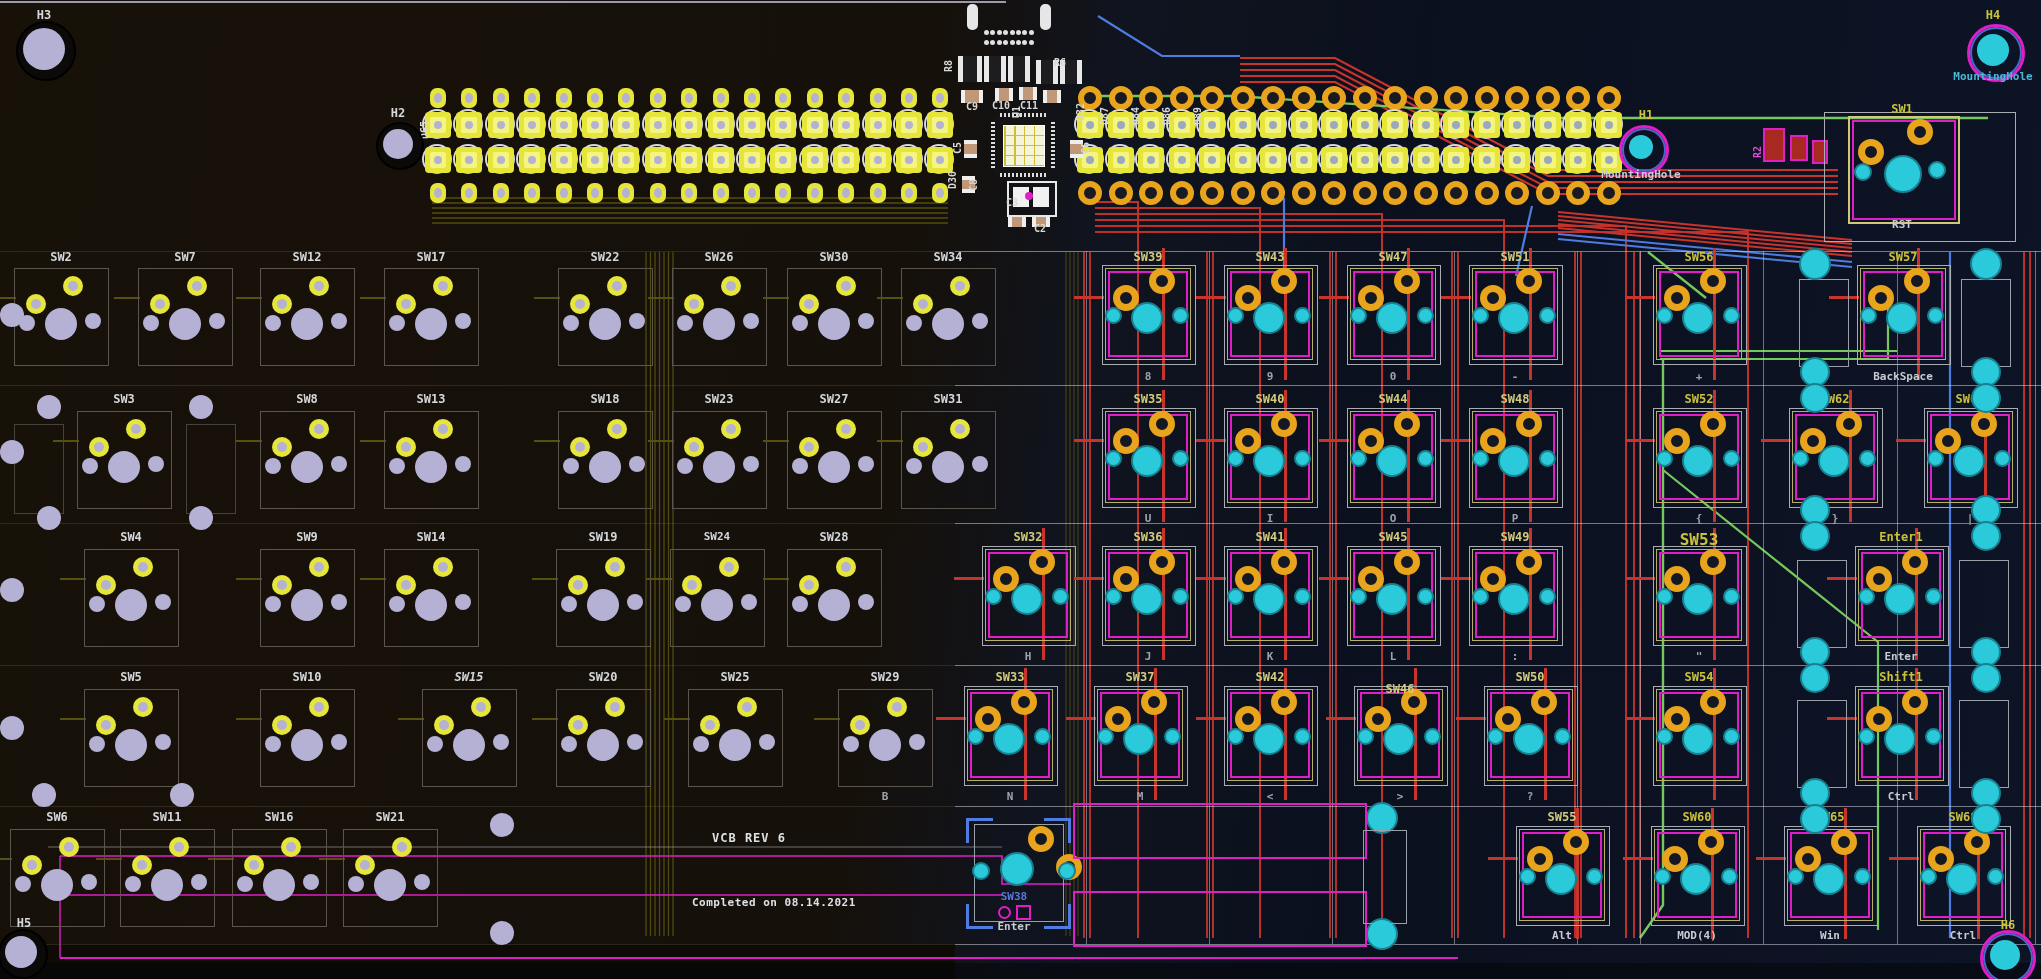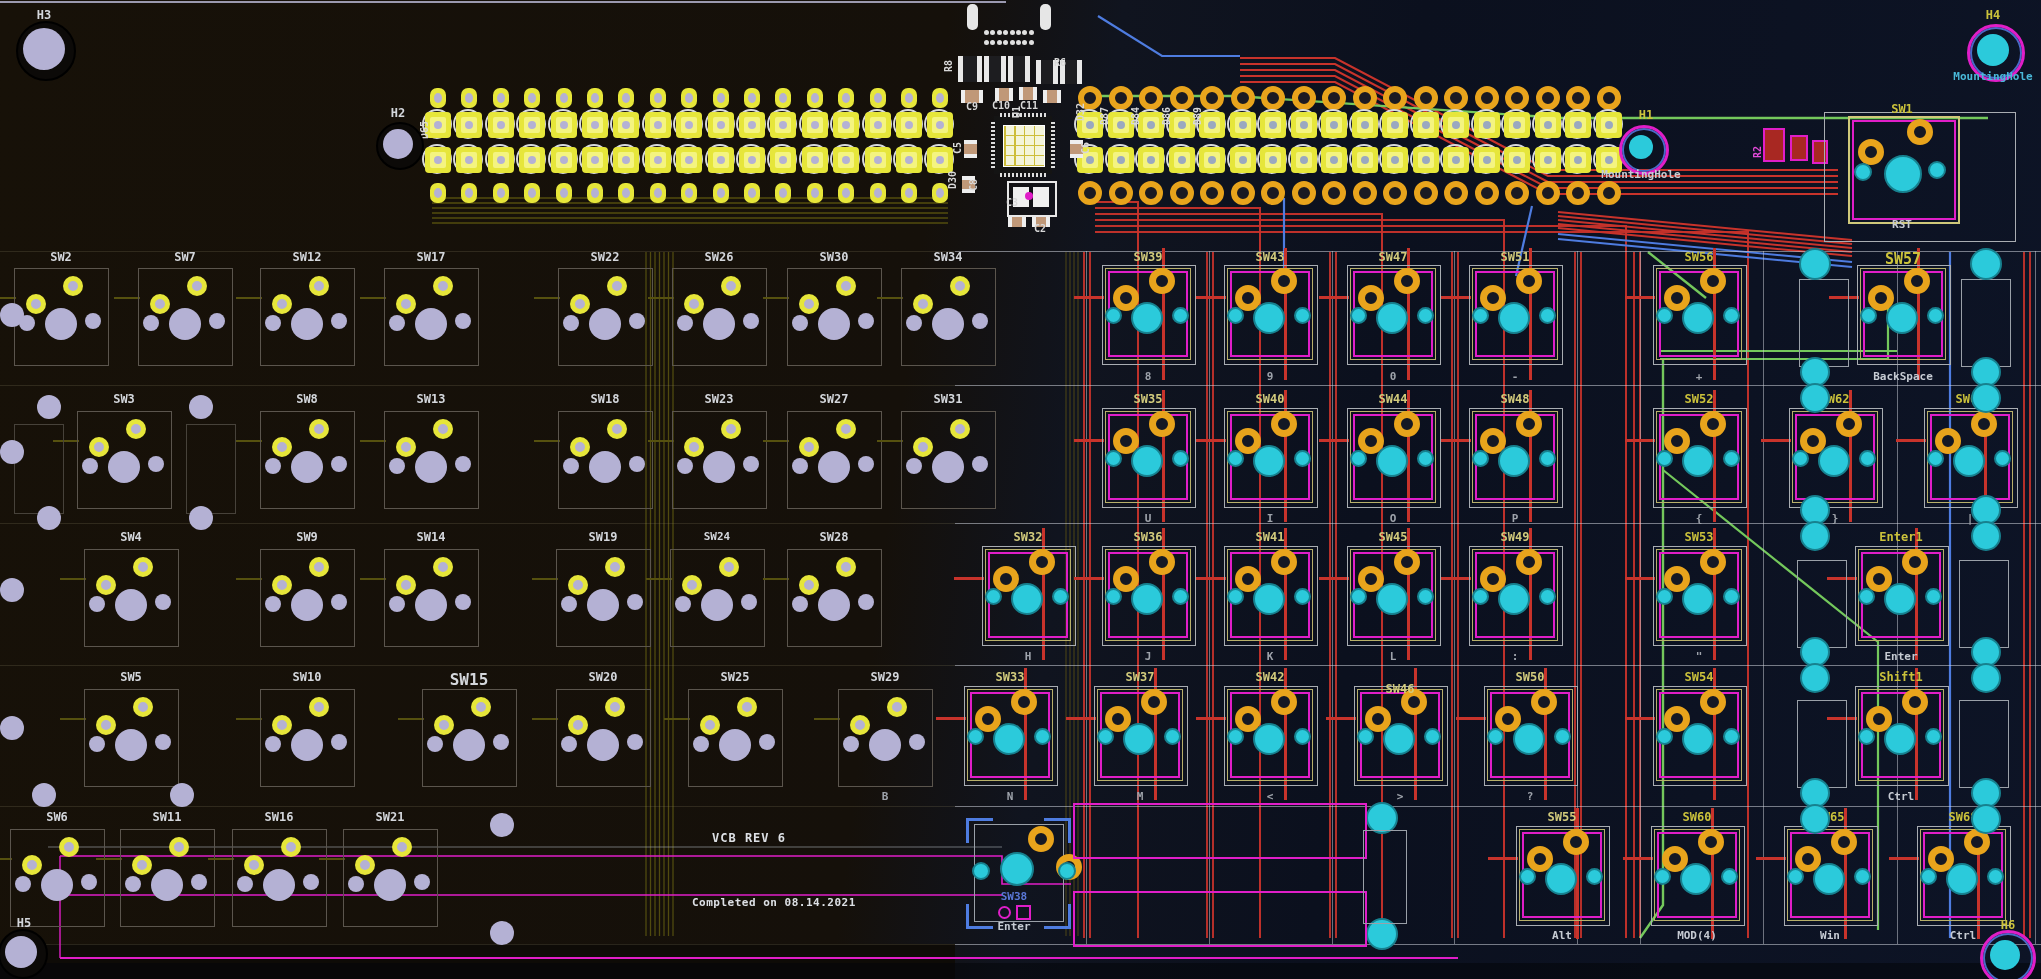--- a/index.html
+++ b/index.html
@@ -870,21 +870,21 @@
     <div class="abs" style="left: 1799px; top: 279px; width: 48px; height: 86px; border: 1.5px solid rgb(154, 160, 168);"></div>
     <div class="abs" style="left: 1961px; top: 279px; width: 48px; height: 86px; border: 1.5px solid rgb(154, 160, 168);"></div>
     <div class="abs" style="left: 1857px; top: 265px; width: 92px; height: 98px; border: 1.5px solid rgb(169, 173, 178);"></div>
     <div class="abs" style="left: 1860px; top: 268px; width: 86px; height: 92px; border: 1px solid rgb(184, 176, 106); box-sizing: border-box;"></div>
     <div class="abs" style="left: 1863px; top: 271px; width: 80px; height: 86px; border: 2px solid rgb(224, 30, 200); box-sizing: border-box;"></div>
     <div class="abs" style="left: 1904px; top: 268px; width: 26px; height: 26px; border: 7px solid rgb(232, 164, 28); border-radius: 50%; background: rgb(20, 24, 36); box-sizing: border-box;"></div>
     <div class="abs" style="left: 1868px; top: 285px; width: 26px; height: 26px; border: 7px solid rgb(232, 164, 28); border-radius: 50%; background: rgb(20, 24, 36); box-sizing: border-box;"></div>
     <div class="abs" style="left: 1886px; top: 302px; width: 32px; height: 32px; border: 2px solid rgb(23, 129, 143); border-radius: 50%; background: rgb(43, 202, 219); box-sizing: border-box;"></div>
     <div class="abs" style="left: 1860px; top: 307px; width: 17px; height: 17px; border: 2px solid rgb(23, 129, 143); border-radius: 50%; background: rgb(43, 202, 219); box-sizing: border-box;"></div>
     <div class="abs" style="left: 1927px; top: 307px; width: 17px; height: 17px; border: 2px solid rgb(23, 129, 143); border-radius: 50%; background: rgb(43, 202, 219); box-sizing: border-box;"></div>
-    <div class="abs mono cx" style="left: 1903px; top: 250px; font-size: 15px; color: rgb(203, 194, 59);">SW57</div>
+    <div class="abs mono cx" style="left: 1903px; top: 250px; font-size: 12px; color: rgb(203, 194, 59);">SW57</div>
     <div class="abs mono cx" style="left: 1903px; top: 370px; font-size: 11px; color: rgb(198, 203, 211);">BackSpace</div>
     <div class="abs" style="left: 53px; top: 440px; width: 26px; height: 1.5px; background: rgb(86, 81, 15);"></div>
     <div class="abs" style="left: 14px; top: 424px; width: 48px; height: 88px; border: 1.5px solid rgb(71, 66, 58);"></div>
     <div class="abs" style="left: 186px; top: 424px; width: 48px; height: 88px; border: 1.5px solid rgb(71, 66, 58);"></div>
     <div class="abs" style="left: 77px; top: 411px; width: 93px; height: 96px; border: 1.5px solid rgb(91, 85, 77);"></div>
     <div class="abs" style="left: 126px; top: 419px; width: 20px; height: 20px; border: 5px solid rgb(230, 230, 58); border-radius: 50%; background: rgb(180, 177, 212); box-sizing: border-box;"></div>
     <div class="abs" style="left: 89px; top: 437px; width: 20px; height: 20px; border: 5px solid rgb(230, 230, 58); border-radius: 50%; background: rgb(180, 177, 212); box-sizing: border-box;"></div>
     <div class="abs" style="left: 108px; top: 451px; width: 32px; height: 32px; border-radius: 50%; background: rgb(180, 177, 212);"></div>
     <div class="abs" style="left: 82px; top: 458px; width: 16px; height: 16px; border-radius: 50%; background: rgb(180, 177, 212);"></div>
     <div class="abs" style="left: 148px; top: 456px; width: 16px; height: 16px; border-radius: 50%; background: rgb(180, 177, 212);"></div>
@@ -1132,21 +1132,21 @@
     <div class="abs" style="left: 1713px; top: 528px; width: 2.5px; height: 132px; background: rgb(200, 51, 43);"></div>
     <div class="abs" style="left: 1625px; top: 577px; width: 30px; height: 2.5px; background: rgb(200, 51, 43);"></div>
     <div class="abs" style="left: 1653px; top: 546px; width: 92px; height: 98px; border: 1.5px solid rgb(169, 173, 178);"></div>
     <div class="abs" style="left: 1656px; top: 549px; width: 86px; height: 92px; border: 1px solid rgb(184, 176, 106); box-sizing: border-box;"></div>
     <div class="abs" style="left: 1659px; top: 552px; width: 80px; height: 86px; border: 2px solid rgb(224, 30, 200); box-sizing: border-box;"></div>
     <div class="abs" style="left: 1700px; top: 549px; width: 26px; height: 26px; border: 7px solid rgb(232, 164, 28); border-radius: 50%; background: rgb(20, 24, 36); box-sizing: border-box;"></div>
     <div class="abs" style="left: 1664px; top: 566px; width: 26px; height: 26px; border: 7px solid rgb(232, 164, 28); border-radius: 50%; background: rgb(20, 24, 36); box-sizing: border-box;"></div>
     <div class="abs" style="left: 1682px; top: 583px; width: 32px; height: 32px; border: 2px solid rgb(23, 129, 143); border-radius: 50%; background: rgb(43, 202, 219); box-sizing: border-box;"></div>
     <div class="abs" style="left: 1656px; top: 588px; width: 17px; height: 17px; border: 2px solid rgb(23, 129, 143); border-radius: 50%; background: rgb(43, 202, 219); box-sizing: border-box;"></div>
     <div class="abs" style="left: 1723px; top: 588px; width: 17px; height: 17px; border: 2px solid rgb(23, 129, 143); border-radius: 50%; background: rgb(43, 202, 219); box-sizing: border-box;"></div>
-    <div class="abs mono cx" style="left: 1699px; top: 530px; font-size: 12px; color: rgb(203, 194, 59);">SW53</div>
+    <div class="abs mono cx" style="left: 1699px; top: 530px; font-size: 16px; color: rgb(203, 194, 59);">SW53</div>
     <div class="abs mono cx" style="left: 1699px; top: 650px; font-size: 11px; color: rgb(158, 163, 171);">"</div>
     <div class="abs" style="left: 1915px; top: 528px; width: 2.5px; height: 132px; background: rgb(200, 51, 43);"></div>
     <div class="abs" style="left: 1827px; top: 577px; width: 30px; height: 2.5px; background: rgb(200, 51, 43);"></div>
     <div class="abs" style="left: 1797px; top: 560px; width: 48px; height: 86px; border: 1.5px solid rgb(154, 160, 168);"></div>
     <div class="abs" style="left: 1959px; top: 560px; width: 48px; height: 86px; border: 1.5px solid rgb(154, 160, 168);"></div>
     <div class="abs" style="left: 1855px; top: 546px; width: 92px; height: 98px; border: 1.5px solid rgb(169, 173, 178);"></div>
     <div class="abs" style="left: 1858px; top: 549px; width: 86px; height: 92px; border: 1px solid rgb(184, 176, 106); box-sizing: border-box;"></div>
     <div class="abs" style="left: 1861px; top: 552px; width: 80px; height: 86px; border: 2px solid rgb(224, 30, 200); box-sizing: border-box;"></div>
     <div class="abs" style="left: 1902px; top: 549px; width: 26px; height: 26px; border: 7px solid rgb(232, 164, 28); border-radius: 50%; background: rgb(20, 24, 36); box-sizing: border-box;"></div>
     <div class="abs" style="left: 1866px; top: 566px; width: 26px; height: 26px; border: 7px solid rgb(232, 164, 28); border-radius: 50%; background: rgb(20, 24, 36); box-sizing: border-box;"></div>
@@ -1171,21 +1171,21 @@
     <div class="abs" style="left: 265px; top: 736px; width: 16px; height: 16px; border-radius: 50%; background: rgb(180, 177, 212);"></div>
     <div class="abs" style="left: 331px; top: 734px; width: 16px; height: 16px; border-radius: 50%; background: rgb(180, 177, 212);"></div>
     <div class="abs mono cx" style="left: 307px; top: 670px; font-size: 12px; color: rgb(212, 215, 220);">SW10</div>
     <div class="abs" style="left: 398px; top: 718px; width: 26px; height: 1.5px; background: rgb(86, 81, 15);"></div>
     <div class="abs" style="left: 422px; top: 689px; width: 93px; height: 96px; border: 1.5px solid rgb(91, 85, 77);"></div>
     <div class="abs" style="left: 471px; top: 697px; width: 20px; height: 20px; border: 5px solid rgb(230, 230, 58); border-radius: 50%; background: rgb(180, 177, 212); box-sizing: border-box;"></div>
     <div class="abs" style="left: 434px; top: 715px; width: 20px; height: 20px; border: 5px solid rgb(230, 230, 58); border-radius: 50%; background: rgb(180, 177, 212); box-sizing: border-box;"></div>
     <div class="abs" style="left: 453px; top: 729px; width: 32px; height: 32px; border-radius: 50%; background: rgb(180, 177, 212);"></div>
     <div class="abs" style="left: 427px; top: 736px; width: 16px; height: 16px; border-radius: 50%; background: rgb(180, 177, 212);"></div>
     <div class="abs" style="left: 493px; top: 734px; width: 16px; height: 16px; border-radius: 50%; background: rgb(180, 177, 212);"></div>
-    <div class="abs mono cx" style="left: 469px; top: 670px; font-size: 16px; color: rgb(212, 215, 220);">SW15</div>
+    <div class="abs mono cx" style="left: 469px; top: 670px; font-size: 12px; color: rgb(212, 215, 220); font-style: italic;">SW15</div>
     <div class="abs" style="left: 532px; top: 718px; width: 26px; height: 1.5px; background: rgb(86, 81, 15);"></div>
     <div class="abs" style="left: 556px; top: 689px; width: 93px; height: 96px; border: 1.5px solid rgb(91, 85, 77);"></div>
     <div class="abs" style="left: 605px; top: 697px; width: 20px; height: 20px; border: 5px solid rgb(230, 230, 58); border-radius: 50%; background: rgb(180, 177, 212); box-sizing: border-box;"></div>
     <div class="abs" style="left: 568px; top: 715px; width: 20px; height: 20px; border: 5px solid rgb(230, 230, 58); border-radius: 50%; background: rgb(180, 177, 212); box-sizing: border-box;"></div>
     <div class="abs" style="left: 587px; top: 729px; width: 32px; height: 32px; border-radius: 50%; background: rgb(180, 177, 212);"></div>
     <div class="abs" style="left: 561px; top: 736px; width: 16px; height: 16px; border-radius: 50%; background: rgb(180, 177, 212);"></div>
     <div class="abs" style="left: 627px; top: 734px; width: 16px; height: 16px; border-radius: 50%; background: rgb(180, 177, 212);"></div>
     <div class="abs mono cx" style="left: 603px; top: 670px; font-size: 12px; color: rgb(212, 215, 220);">SW20</div>
     <div class="abs" style="left: 664px; top: 718px; width: 26px; height: 1.5px; background: rgb(86, 81, 15);"></div>
     <div class="abs" style="left: 688px; top: 689px; width: 93px; height: 96px; border: 1.5px solid rgb(91, 85, 77);"></div>

